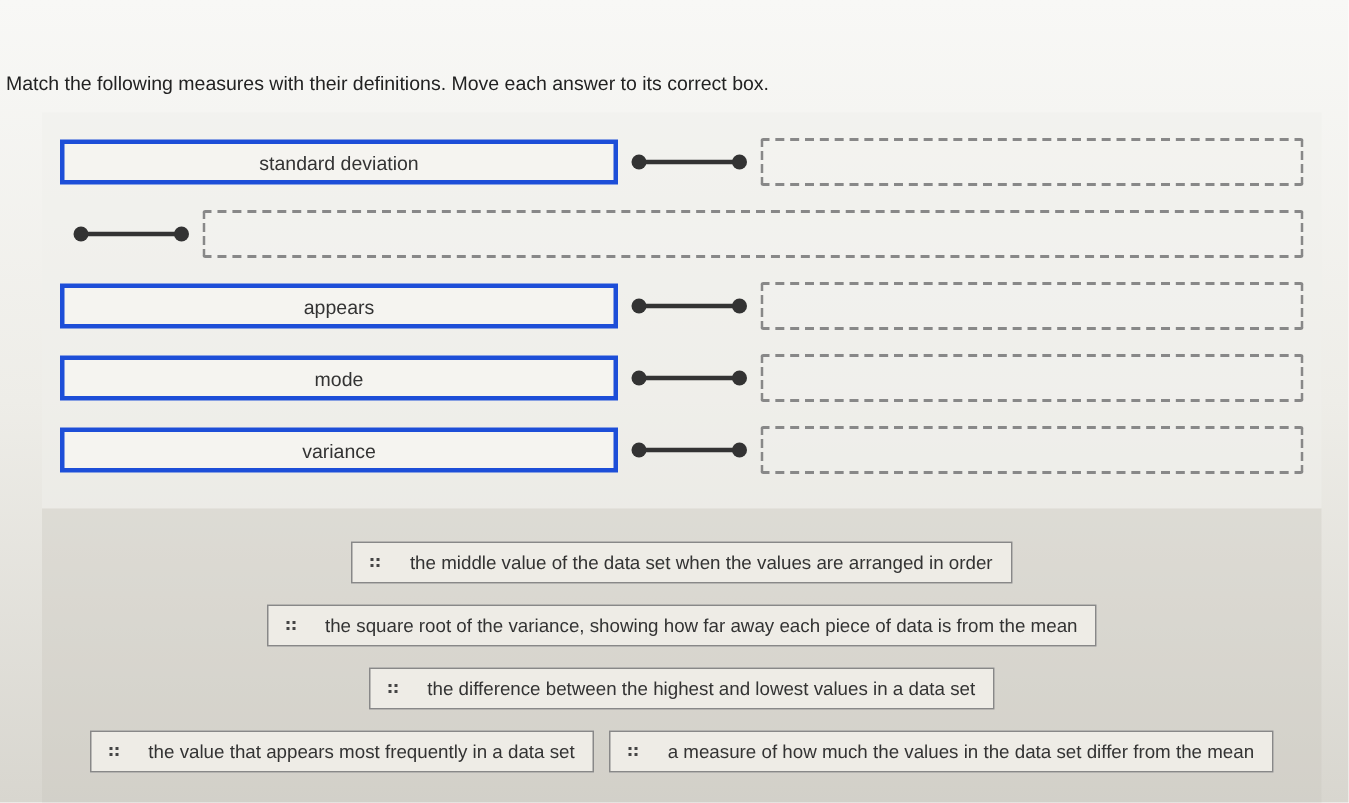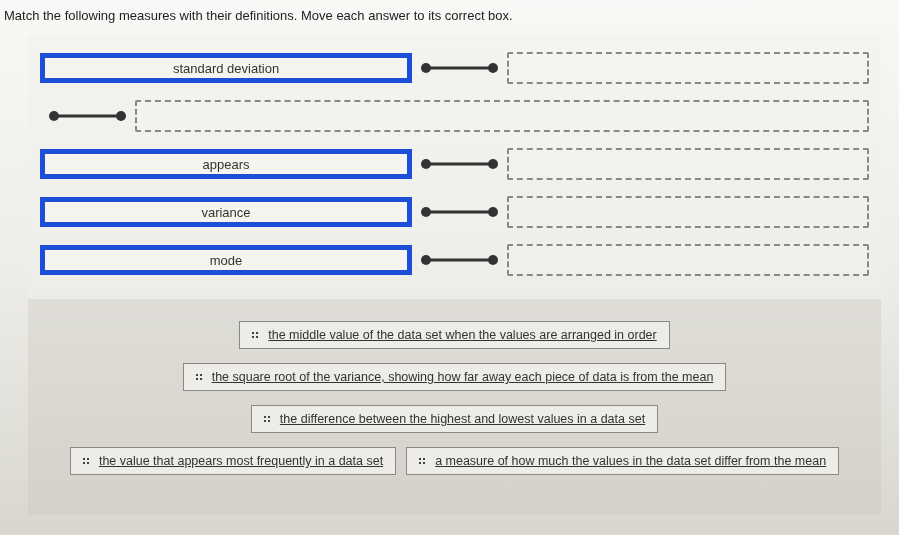--- a/index.html
+++ b/index.html
@@ -8,36 +8,37 @@
       background: linear-gradient(to bottom, #f8f8f6 0%, #eeede8 50%, #d8d6cf 100%);
       width: 899px;
       height: 535px;
       overflow: hidden;
       color: #333;
     }
     .instruction {
       font-size: 13px;
       padding: 8px 4px 12px 4px;
       color: #222;
+      margin-top: 40px;
     }
     .match-panel {
       background: rgba(240, 240, 236, 0.5);
       margin: 0 18px 0 28px;
       padding: 16px 12px 8px 12px;
     }
     .match-row {
       display: flex;
       align-items: center;
       margin-bottom: 14px;
       height: 34px;
     }
     .term-box {
       width: 372px;
       height: 30px;
-      border: 5px solid #1d4ed8;
+      border: 3px solid #1d4ed8;
       background: #f5f4f0;
       display: flex;
       align-items: center;
       justify-content: center;
       font-size: 13px;
       color: #333;
     }
     .connector {
       width: 95px;
       height: 30px;
@@ -66,23 +67,22 @@
       margin-bottom: 14px;
     }
     .answer-chip {
       border: 1px solid #888;
       background: #eeece6;
       padding: 6px 12px;
       font-size: 12.5px;
       color: #333;
       display: flex;
       align-items: center;
-      gap: 8px;
+      gap: 18px;
       cursor: move;
-      text-decoration: underline;
     }
     .drag-handle {
       display: inline-flex;
       flex-direction: column;
       gap: 2px;
       width: 8px;
     }
     .drag-handle span {
       display: flex;
       gap: 2px;
@@ -125,41 +125,41 @@
     <div class="connector">
       <svg viewBox="0 0 95 14">
           <circle cx="14" cy="7" r="5" fill="#333"></circle>
           <line x1="14" y1="7" x2="81" y2="7" stroke="#333" stroke-width="3"></line>
           <circle cx="81" cy="7" r="5" fill="#333"></circle>
         </svg>
     </div>
     <div class="drop-zone"></div>
   </div>
   <div class="match-row">
+    <div class="term-box">mode</div>
+    <div class="connector">
+      <svg viewBox="0 0 95 14">
+          <circle cx="14" cy="7" r="5" fill="#333"></circle>
+          <line x1="14" y1="7" x2="81" y2="7" stroke="#333" stroke-width="3"></line>
+          <circle cx="81" cy="7" r="5" fill="#333"></circle>
+        </svg>
+    </div>
+    <div class="drop-zone"></div>
+  </div>
+  <div class="match-row">
     <div class="term-box">variance</div>
     <div class="connector">
       <svg viewBox="0 0 95 14">
           <circle cx="14" cy="7" r="5" fill="#333"></circle>
           <line x1="14" y1="7" x2="81" y2="7" stroke="#333" stroke-width="3"></line>
           <circle cx="81" cy="7" r="5" fill="#333"></circle>
         </svg>
     </div>
     <div class="drop-zone"></div>
   </div>
-  <div class="match-row">
-    <div class="term-box">mode</div>
-    <div class="connector">
-      <svg viewBox="0 0 95 14">
-          <circle cx="14" cy="7" r="5" fill="#333"></circle>
-          <line x1="14" y1="7" x2="81" y2="7" stroke="#333" stroke-width="3"></line>
-          <circle cx="81" cy="7" r="5" fill="#333"></circle>
-        </svg>
-    </div>
-    <div class="drop-zone"></div>
-  </div>
 </div>
 
 <div class="answer-panel">
   <div class="answer-row">
     <div class="answer-chip">
       <span class="drag-handle">
           <span>
             <i></i>
             <i></i>
           </span>

